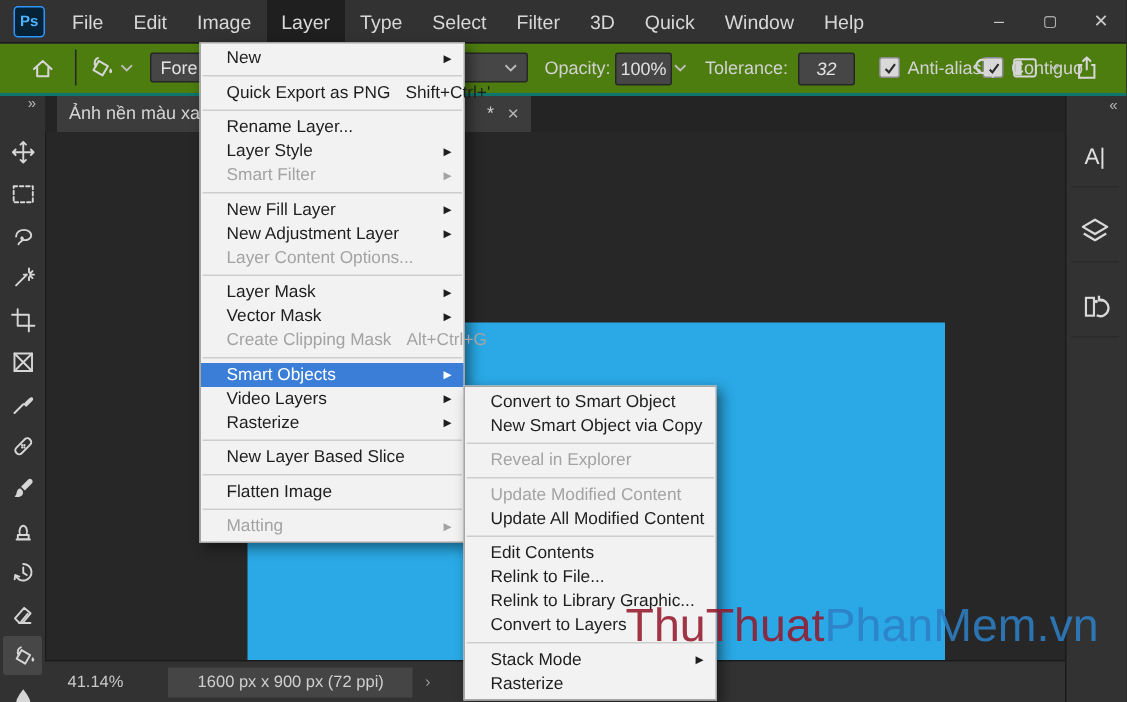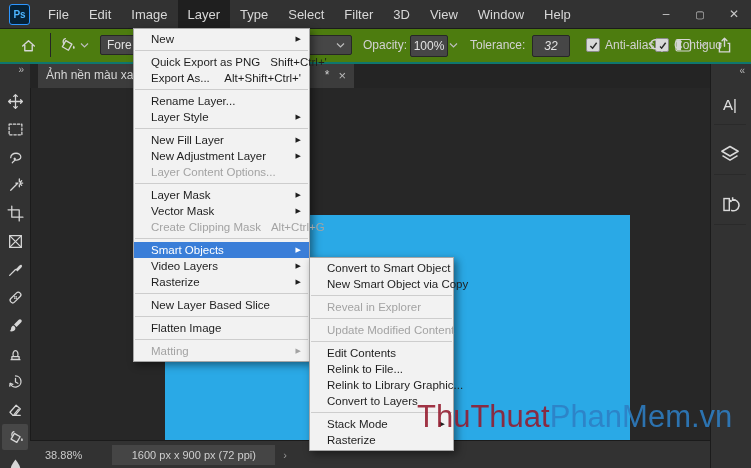--- a/index.html
+++ b/index.html
@@ -52,21 +52,21 @@
   #statusbar{position:absolute;left:30px;top:440px;width:680px;height:28px;background:#323232;
     border-top:1px solid #1b1b1b;z-index:5;display:flex;align-items:center;}
   #zoom-pct{margin-left:15px;color:#c9c9c9;font-size:11px;}
   #doc-info{margin-left:30px;width:163px;height:20px;background:#454545;color:#cfcfcf;font-size:11px;
     display:flex;align-items:center;justify-content:center;}
   #sb-chev{margin-left:8px;color:#9a9a9a;font-size:11px;}
   
   .menu{position:absolute;background:#f2f2f2;border:1px solid #a6a6a6;box-shadow:3px 3px 8px rgba(0,0,0,.45);
     padding:2px 0;z-index:40;box-sizing:border-box;}
   #layer-menu{left:133px;top:28px;width:177px;}
-  #so-submenu{left:309px;top:257px;width:145px;}
+  #so-submenu{left:309px;top:257px;width:169px;}
   .mi{height:16px;display:flex;align-items:center;padding:0 8px 0 17px;font-size:11.5px;color:#1e1e1e;white-space:nowrap;}
   .mi .short{margin-left:auto;padding-left:10px;}
   .mi .arrow{margin-left:auto;font-size:7px;padding-left:8px;color:#1e1e1e;}
   .mi.disabled, .mi.disabled .arrow{color:#a3a3a3;}
   .mi.hilite{background:#3a7ed8;color:#fff;}
   .mi.hilite .arrow{color:#fff;}
   .sep{height:1px;background:#cdcdcd;margin:3px 1px;}
   
   #watermark{position:absolute;left:417px;top:399px;z-index:50;font-size:31px;font-weight:normal;
     letter-spacing:0px;white-space:nowrap;}
@@ -81,21 +81,21 @@
   <div id="ps-logo">Ps</div>
   <div id="mb-items" style="display: flex;">
       <div class="mb-item">File</div>
       <div class="mb-item">Edit</div>
       <div class="mb-item">Image</div>
       <div class="mb-item active">Layer</div>
       <div class="mb-item">Type</div>
       <div class="mb-item">Select</div>
       <div class="mb-item">Filter</div>
       <div class="mb-item">3D</div>
-      <div class="mb-item">View</div>
+      <div class="mb-item">Quick</div>
       <div class="mb-item">Window</div>
       <div class="mb-item">Help</div>
     </div>
   <div id="win-controls">
       <div class="wc">–</div>
       <div class="wc" style="font-size: 10px;">▢</div>
       <div class="wc">✕</div>
     </div>
 </div>
 
@@ -336,45 +336,45 @@
     <svg width="19" height="19" viewBox="0 0 16 16">
       <rect x="2.5" y="3" width="4.5" height="10" stroke="#d9d9d9" stroke-width="1.2" fill="none"></rect>
       <circle cx="8.2" cy="5" r="1" fill="#d9d9d9"></circle>
       <path d="M9.5 4.2a4.6 4.6 0 1 1-1 8.6" stroke="#d9d9d9" stroke-width="1.3" fill="none"></path>
       <path d="M9.8 1.8v2.6h2.6" stroke="#d9d9d9" stroke-width="1.3" fill="none"></path>
     </svg>
   </div>
 </div>
 
 <div id="statusbar">
-  <span id="zoom-pct">38.88%</span>
+  <span id="zoom-pct">41.14%</span>
   <div id="doc-info">1600 px x 900 px (72 ppi)</div>
   <span id="sb-chev">›</span>
 </div>
 
 <div id="layer-menu" class="menu">
     <div class="mi">
       <span>New</span>
       <span class="arrow">▶</span>
     </div>
     <div class="sep"></div>
     <div class="mi hasshort">
       <span>Quick Export as PNG</span>
       <span class="short">Shift+Ctrl+'</span>
     </div>
-    <div class="mi hasshort">
-      <span>Export As...</span>
-      <span class="short">Alt+Shift+Ctrl+'</span>
-    </div>
     <div class="sep"></div>
     <div class="mi">
       <span>Rename Layer...</span>
     </div>
     <div class="mi">
       <span>Layer Style</span>
+      <span class="arrow">▶</span>
+    </div>
+    <div class="mi disabled">
+      <span>Smart Filter</span>
       <span class="arrow">▶</span>
     </div>
     <div class="sep"></div>
     <div class="mi">
       <span>New Fill Layer</span>
       <span class="arrow">▶</span>
     </div>
     <div class="mi">
       <span>New Adjustment Layer</span>
       <span class="arrow">▶</span>
@@ -430,20 +430,23 @@
       <span>New Smart Object via Copy</span>
     </div>
     <div class="sep"></div>
     <div class="mi disabled">
       <span>Reveal in Explorer</span>
     </div>
     <div class="sep"></div>
     <div class="mi disabled">
       <span>Update Modified Content</span>
     </div>
+    <div class="mi">
+      <span>Update All Modified Content</span>
+    </div>
     <div class="sep"></div>
     <div class="mi">
       <span>Edit Contents</span>
     </div>
     <div class="mi">
       <span>Relink to File...</span>
     </div>
     <div class="mi">
       <span>Relink to Library Graphic...</span>
     </div>

